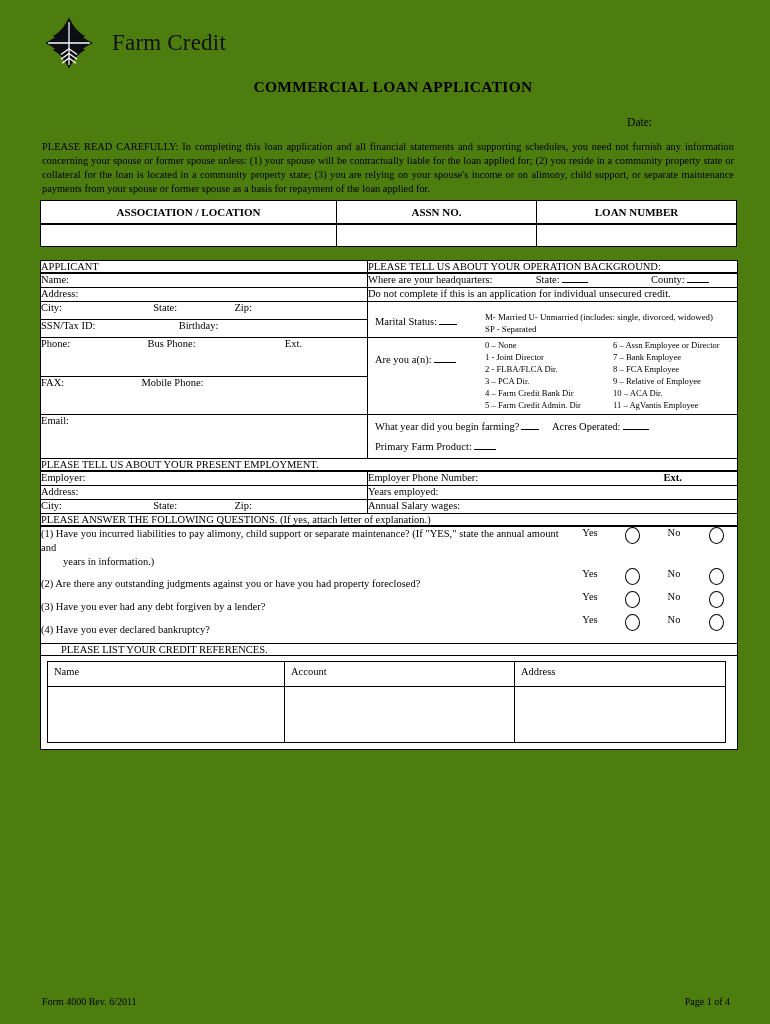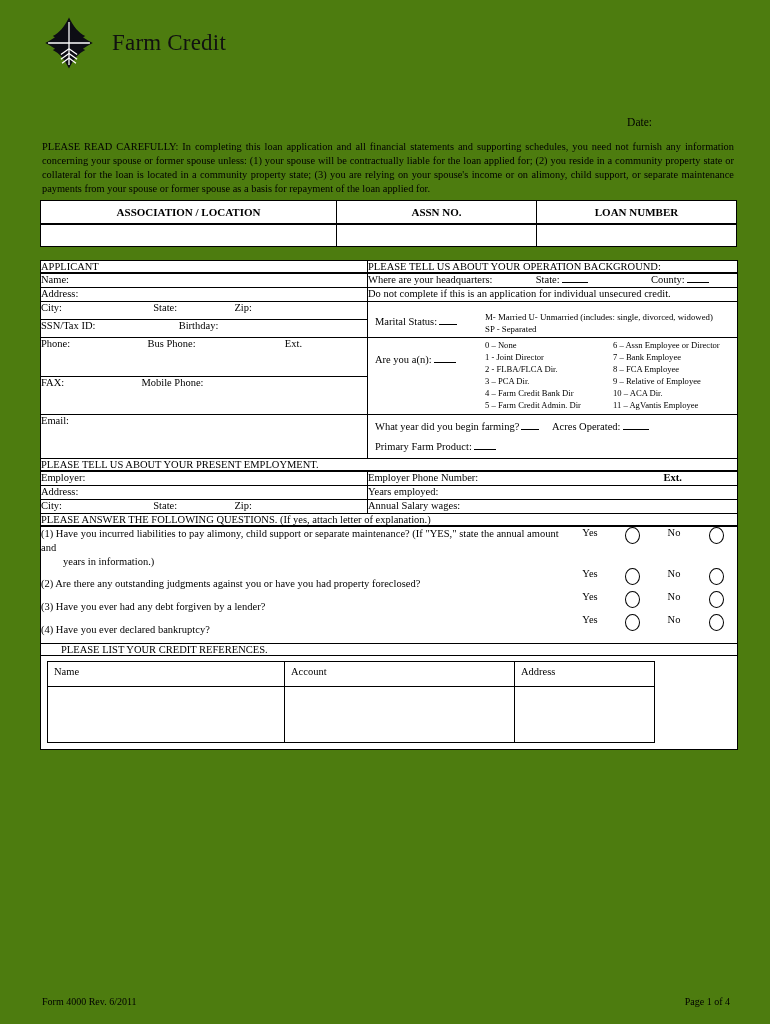--- a/index.html
+++ b/index.html
@@ -145,21 +145,21 @@
     border-radius: 50%;
     box-sizing: border-box;
     background: #fff;
   }
 
   
   #cred-inner {
     position: relative;
     border-collapse: collapse;
     table-layout: fixed;
-    width: 608px;
+    width: 679px;
     margin: 5px 0 0 6px;
   }
   #cred-inner td { border: 1px solid #000; font-size: 10.5px; padding: 4px 6px; }
   #cred-inner .ch { height: 16px; }
   #cred-inner .cb { height: 47px; }
 
   
   #footer-left {
     position: absolute;
     left: 42px; top: 996px;
@@ -191,20 +191,21 @@
           <path d="M14 50 L86 50"></path>
           <path d="M50 60 L36 70 M50 60 L64 70"></path>
           <path d="M50 68 L36 78 M50 68 L64 78"></path>
           <path d="M50 76 L38 85 M50 76 L62 85"></path>
         </g>
       </svg>
     </span>
     <span id="brand-name">Farm Credit</span>
   </div>
 
+  <div id="doc-title">COMMERCIAL LOAN APPLICATION</div>
   <div id="date-line">Date:</div>
   <div id="read-carefully">PLEASE READ CAREFULLY: In completing this loan application and all financial statements and supporting schedules, you need not furnish any information concerning your spouse or former spouse unless: (1) your spouse will be contractually liable for the loan applied for; (2) you reside in a community property state or collateral for the loan is located in a community property state; (3) you are relying on your spouse's income or on alimony, child support, or separate maintenance payments from your spouse or former spouse as a basis for repayment of the loan applied for.</div>
 
   <table id="assn-table" class="tbl">
     <tbody>
         <tr>
       <td class="hdr" style="width:295px">ASSOCIATION / LOCATION</td>
       <td class="hdr" style="width:199px">ASSN NO.</td>
       <td class="hdr">LOAN NUMBER</td>
     </tr>

